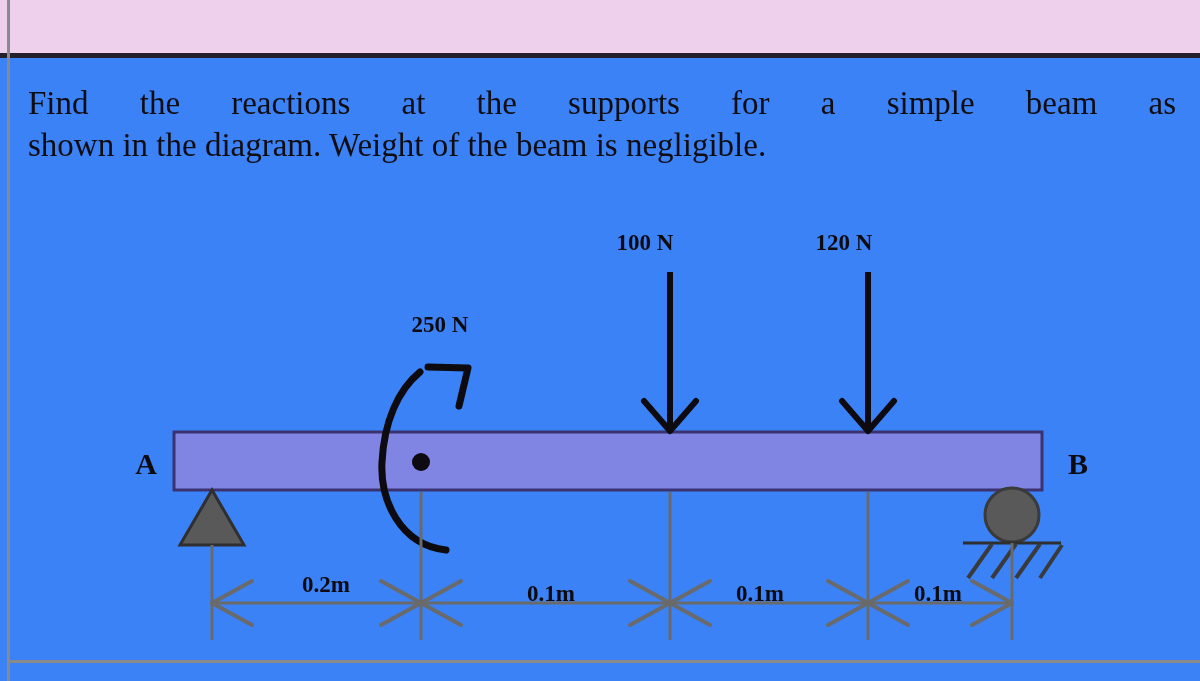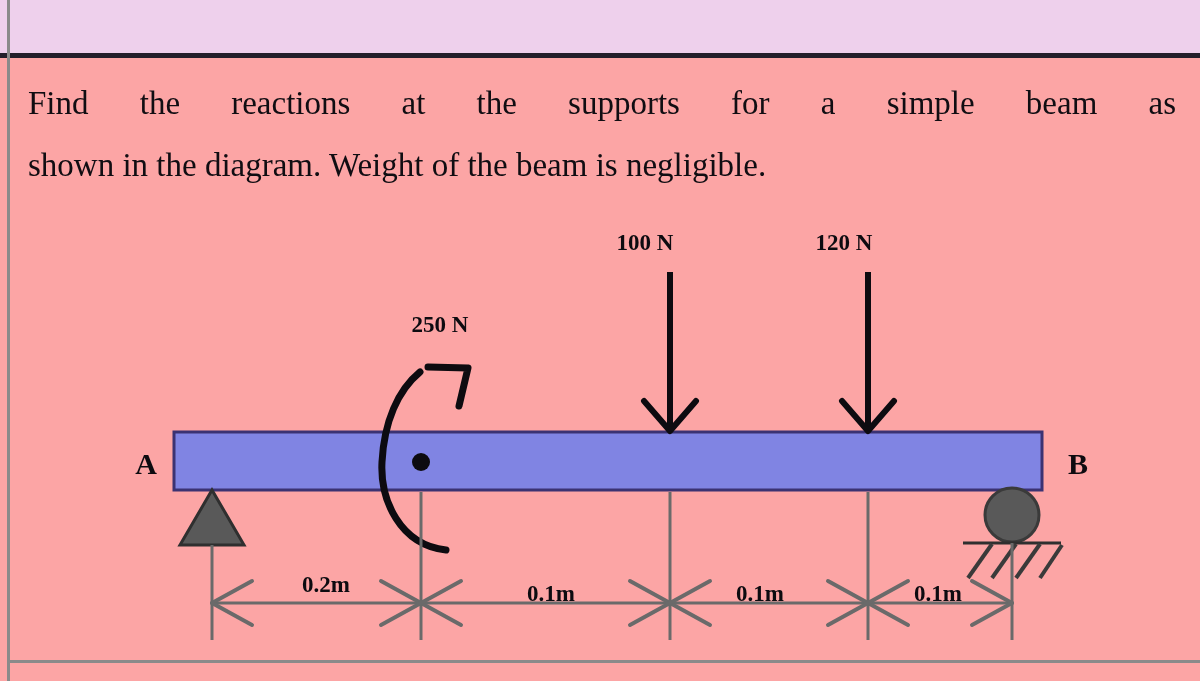--- a/index.html
+++ b/index.html
@@ -10,21 +10,21 @@
   body {
     width: 1200px;
     height: 681px;
     overflow: hidden;
     font-family: "Liberation Serif", serif;
   }
   #page {
     position: relative;
     width: 1200px;
     height: 681px;
-    background: #fca5a5;
+    background: #3b82f6;
   }
   
   #top-band {
     position: absolute;
     left: 0;
     top: 0;
     width: 1200px;
     height: 54px;
     background: #eed0ec;
   }
@@ -75,21 +75,20 @@
     text-align-last: justify;
     font-weight: 400;
   }
   #question .line {
     display: block;
     text-align: justify;
     text-align-last: justify;
   }
   #question .line.last {
     text-align-last: left;
-    margin-top: 20px;
   }
   
   #diagram {
     position: absolute;
     left: 0;
     top: 200px;
     width: 1200px;
     height: 460px;
   }
   .dg-label {

